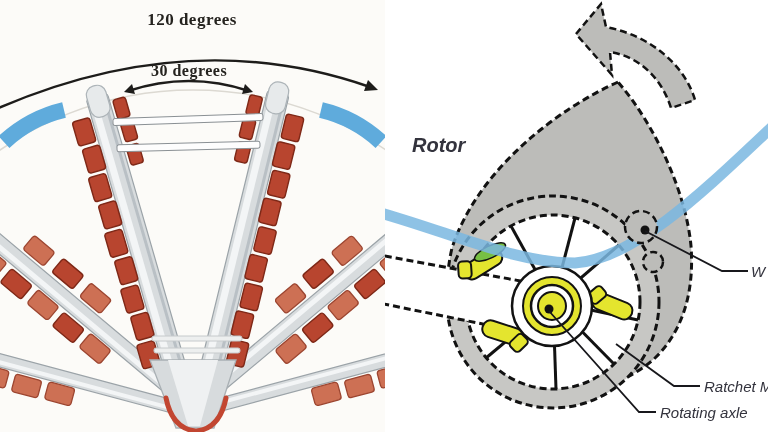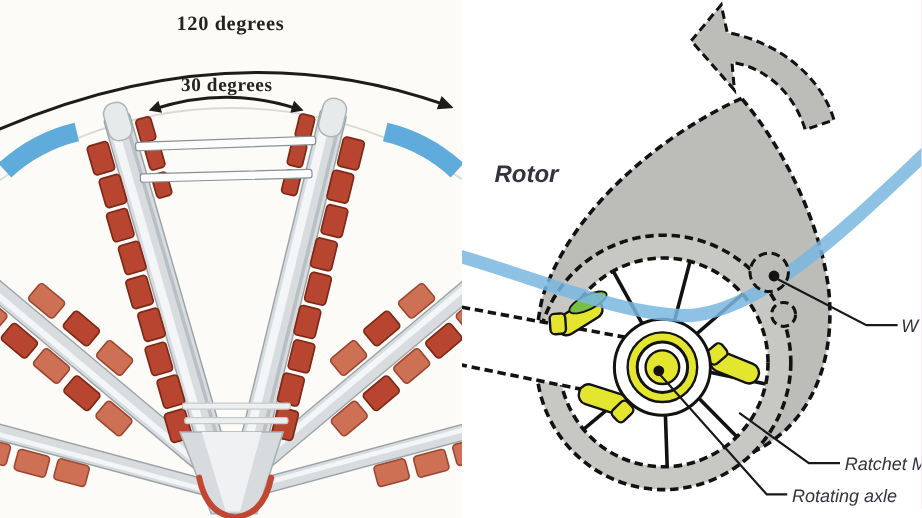--- a/index.html
+++ b/index.html
@@ -1,16 +1,16 @@
 <!DOCTYPE html>
 <html style="--c-red: #b8452f; --c-red_dark: #7e2817; --c-salmon: #cd7054; --c-tube: #d8dcde; --c-tube_edge: #9ba3a8; --c-cap: #e7eaeb; --c-blue_arc: #5fabdc; --c-ink: #1d1c1a; --c-rotor: #bcbcb9; --c-rim: #c7c7c4; --c-wave: #7ab7e0; --c-yellow: #e4e52e; --c-green: #77c043; --c-label: #33333d;"><head>
 <meta charset="utf-8">
 <style>
   html,body{margin:0;padding:0;background:#fff;}
-  .stage{position:relative;width:768px;height:432px;overflow:hidden;background:#f9a8d4;
+  .stage{position:relative;width:768px;height:432px;overflow:hidden;background:#22c55e;
          font-family:"Liberation Sans",sans-serif;}
   svg{position:absolute;left:0;top:0;display:block;}
   
   .leftbg{fill:#fcfbf8;}
   .faint{fill:none;stroke:#dcd9d2;stroke-width:1.5;}
   .bluearc{fill:none;stroke:var(--c-blue_arc,#5fabdc);stroke-width:16;}
   .arrow{fill:none;stroke:var(--c-ink,#1d1c1a);stroke-width:2.4;}
   .ah{fill:var(--c-ink,#1d1c1a);}
   .deglabel{font-family:"Liberation Serif",serif;font-weight:600;font-size:17px;
             fill:#25231f;letter-spacing:.5px;}

